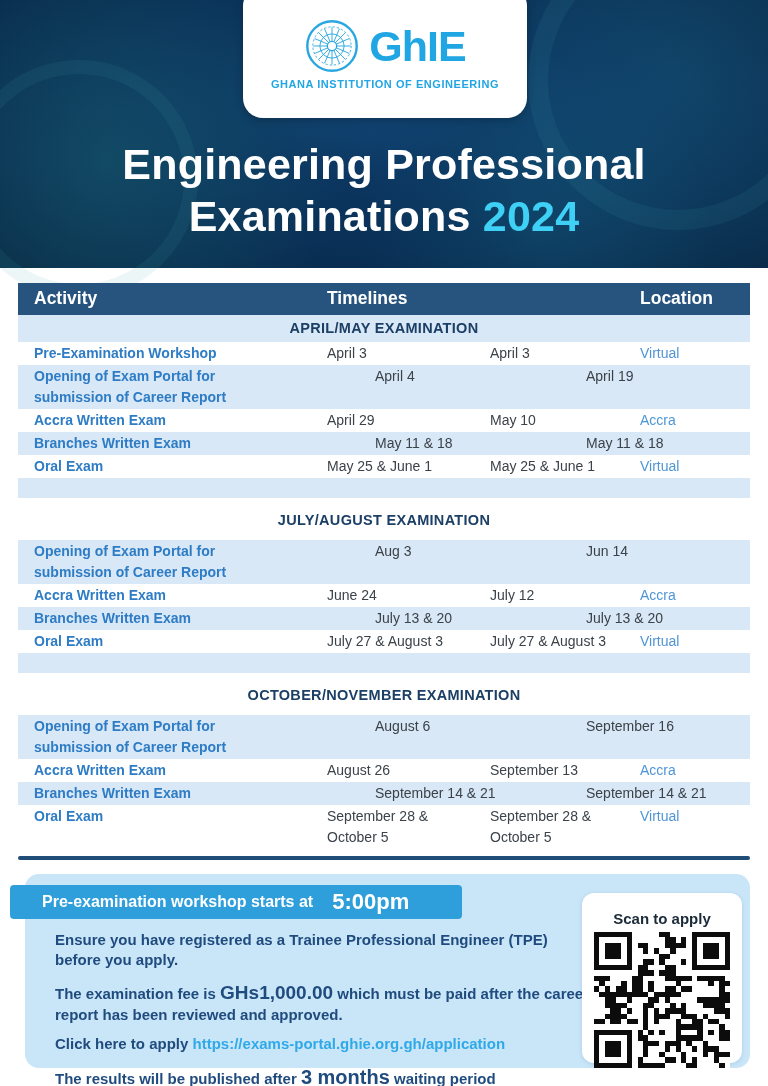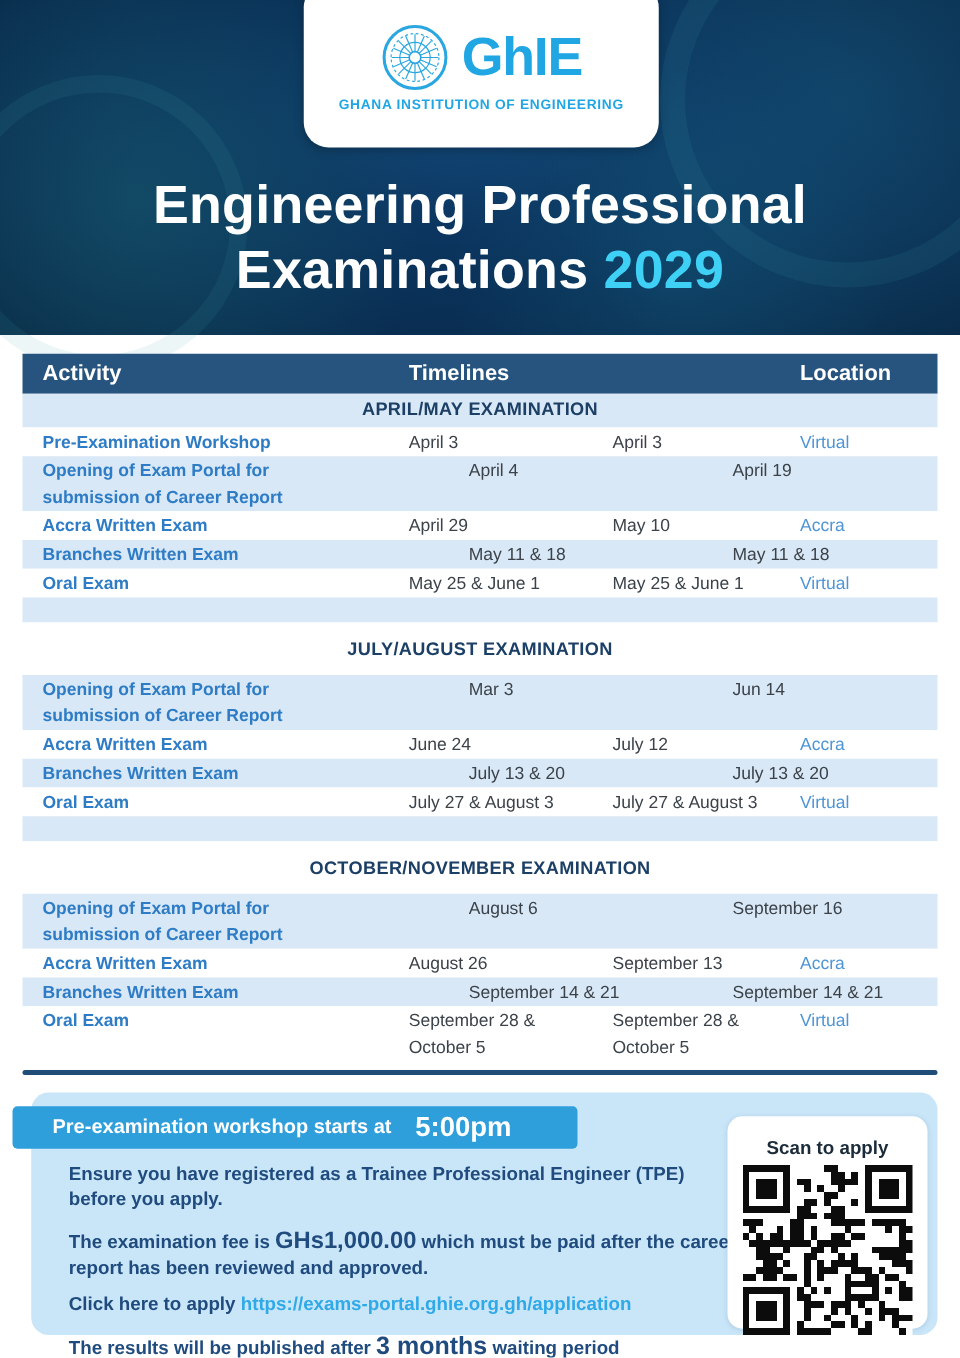--- a/index.html
+++ b/index.html
@@ -93,21 +93,21 @@
           </g>
           <circle cx="30" cy="30" r="13" fill="none" stroke="#2aa7e0" stroke-width="1"></circle>
           <circle cx="30" cy="30" r="5" fill="#ffffff" stroke="#2aa7e0" stroke-width="1.4"></circle>
         </svg>
         <span class="logo-text">GhIE</span>
       </div>
       <div class="logo-sub">GHANA INSTITUTION OF ENGINEERING</div>
     </div>
     <h1 class="title"><span>Engineering Professional</span><br>
       <span>Examinations</span>
-      <span class="year">2029</span>
+      <span class="year">2024</span>
     </h1>
   </header>
 
   <main class="table">
     <div class="thead">
       <span class="c1">Activity</span>
       <span>Timelines</span>
       <span></span>
       <span>Location</span>
     </div>
@@ -140,21 +140,21 @@
         <div class="row">
           <div class="cell-activity"><span>Oral Exam</span></div>
           <div class="cell-date">May 25 &amp; June 1</div>
           <div class="cell-date">May 25 &amp; June 1</div>
           <div class="cell-loc">Virtual</div>
         </div>
         <div class="section-gap"></div>
         <div class="section-title">JULY/AUGUST EXAMINATION</div>
         <div class="row blue">
           <div class="cell-activity"><span>Opening of Exam Portal for submission of Career Report</span></div>
-          <div class="cell-date">Mar 3</div>
+          <div class="cell-date">Aug 3</div>
           <div class="cell-date">Jun 14</div>
           <div class="cell-loc"></div>
         </div>
         <div class="row">
           <div class="cell-activity"><span>Accra Written Exam</span></div>
           <div class="cell-date">June 24</div>
           <div class="cell-date">July 12</div>
           <div class="cell-loc">Accra</div>
         </div>
         <div class="row blue">

